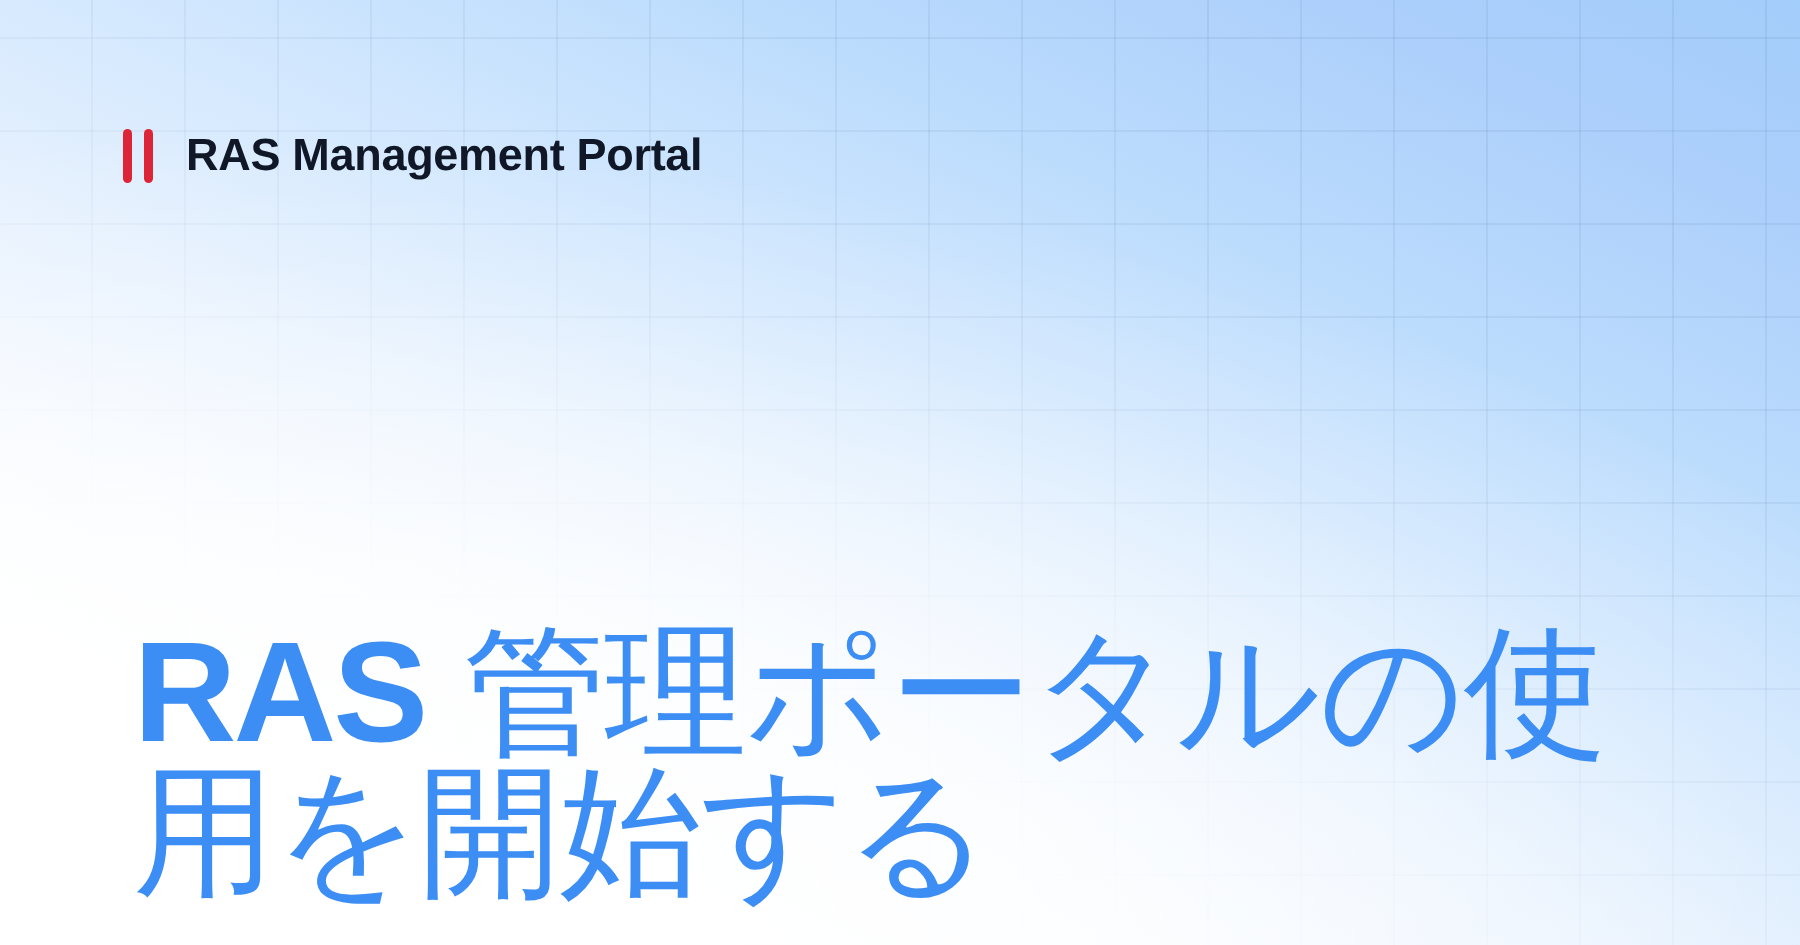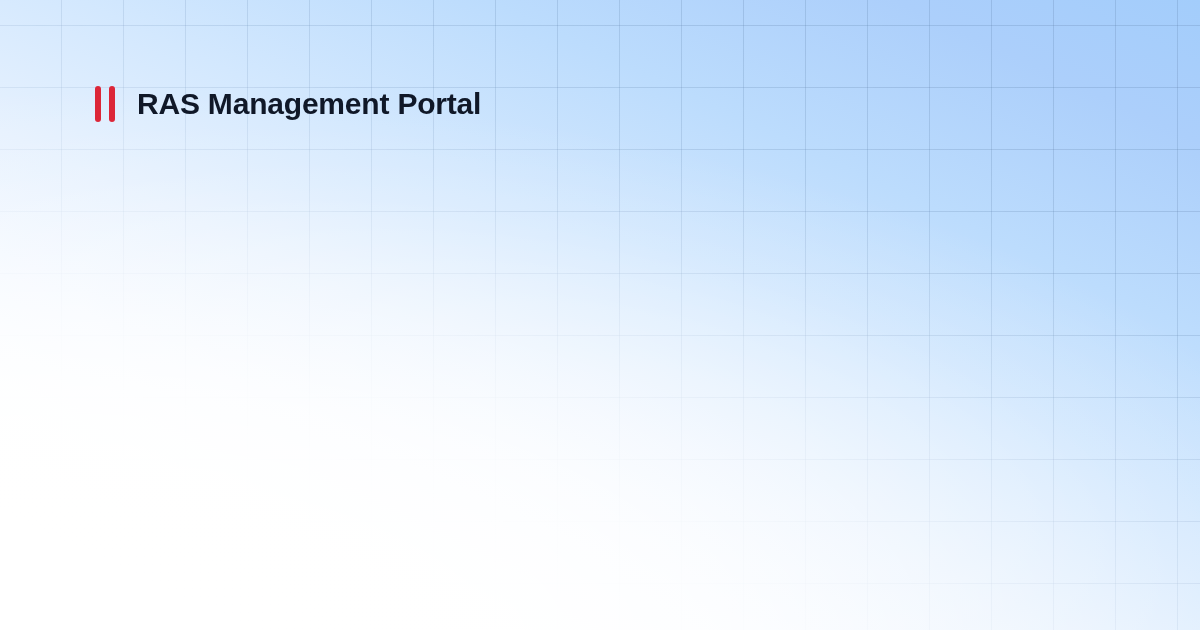--- a/index.html
+++ b/index.html
@@ -78,21 +78,21 @@
         rgba(255,255,255,0.97) 22%,
         rgba(255,255,255,0.80) 40%,
         rgba(255,255,255,0.46) 57%,
         rgba(255,255,255,0.16) 72%,
         rgba(255,255,255,0) 86%);
   }
 
   
   .brand {
     position: absolute;
-    left: 95px;
+    left: 82px;
     top: 84px;
     display: flex;
     align-items: center;
     height: 40px;
   }
   .brand-mark {
     display: flex;
     align-items: center;
     gap: 8px;
     height: 36px;
@@ -141,14 +141,15 @@
   <div class="bg-layer bg-glow"></div>
 
   <div class="brand">
     <span class="brand-mark">
       <span class="brand-bar"></span>
       <span class="brand-bar"></span>
     </span>
     <span class="brand-title">RAS Management Portal</span>
   </div>
 
+  <h1 class="headline"><span class="latin">RAS</span><span> </span><span>管理ポータルの使用を開始する</span></h1>
 
 </div>
 
 </body></html>

